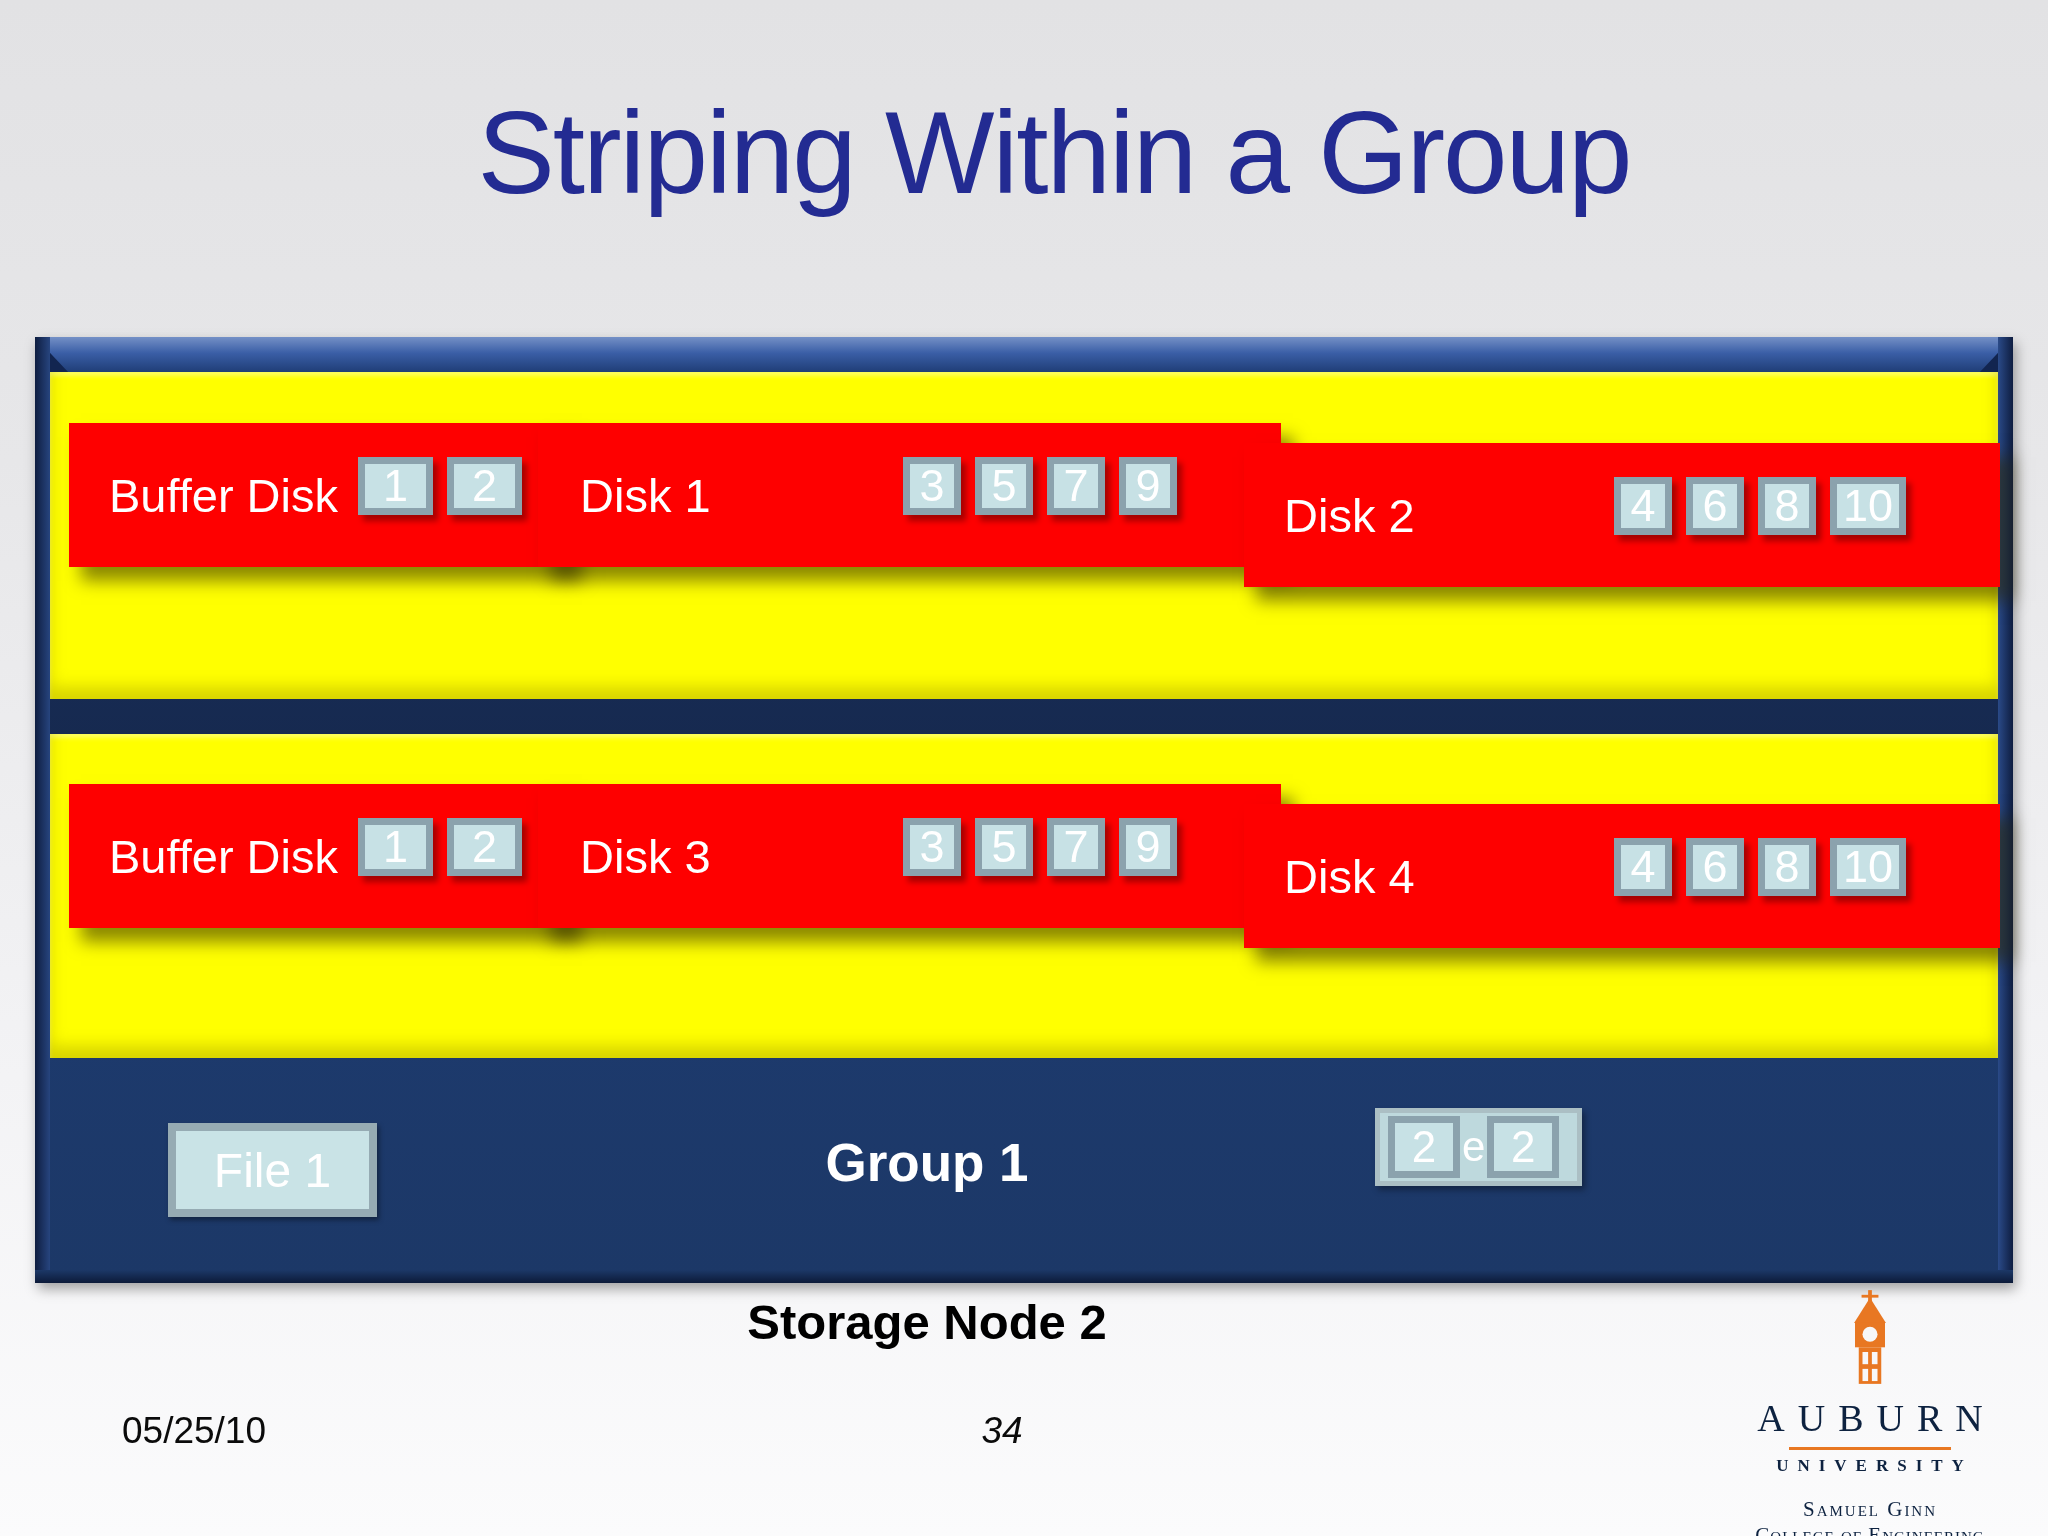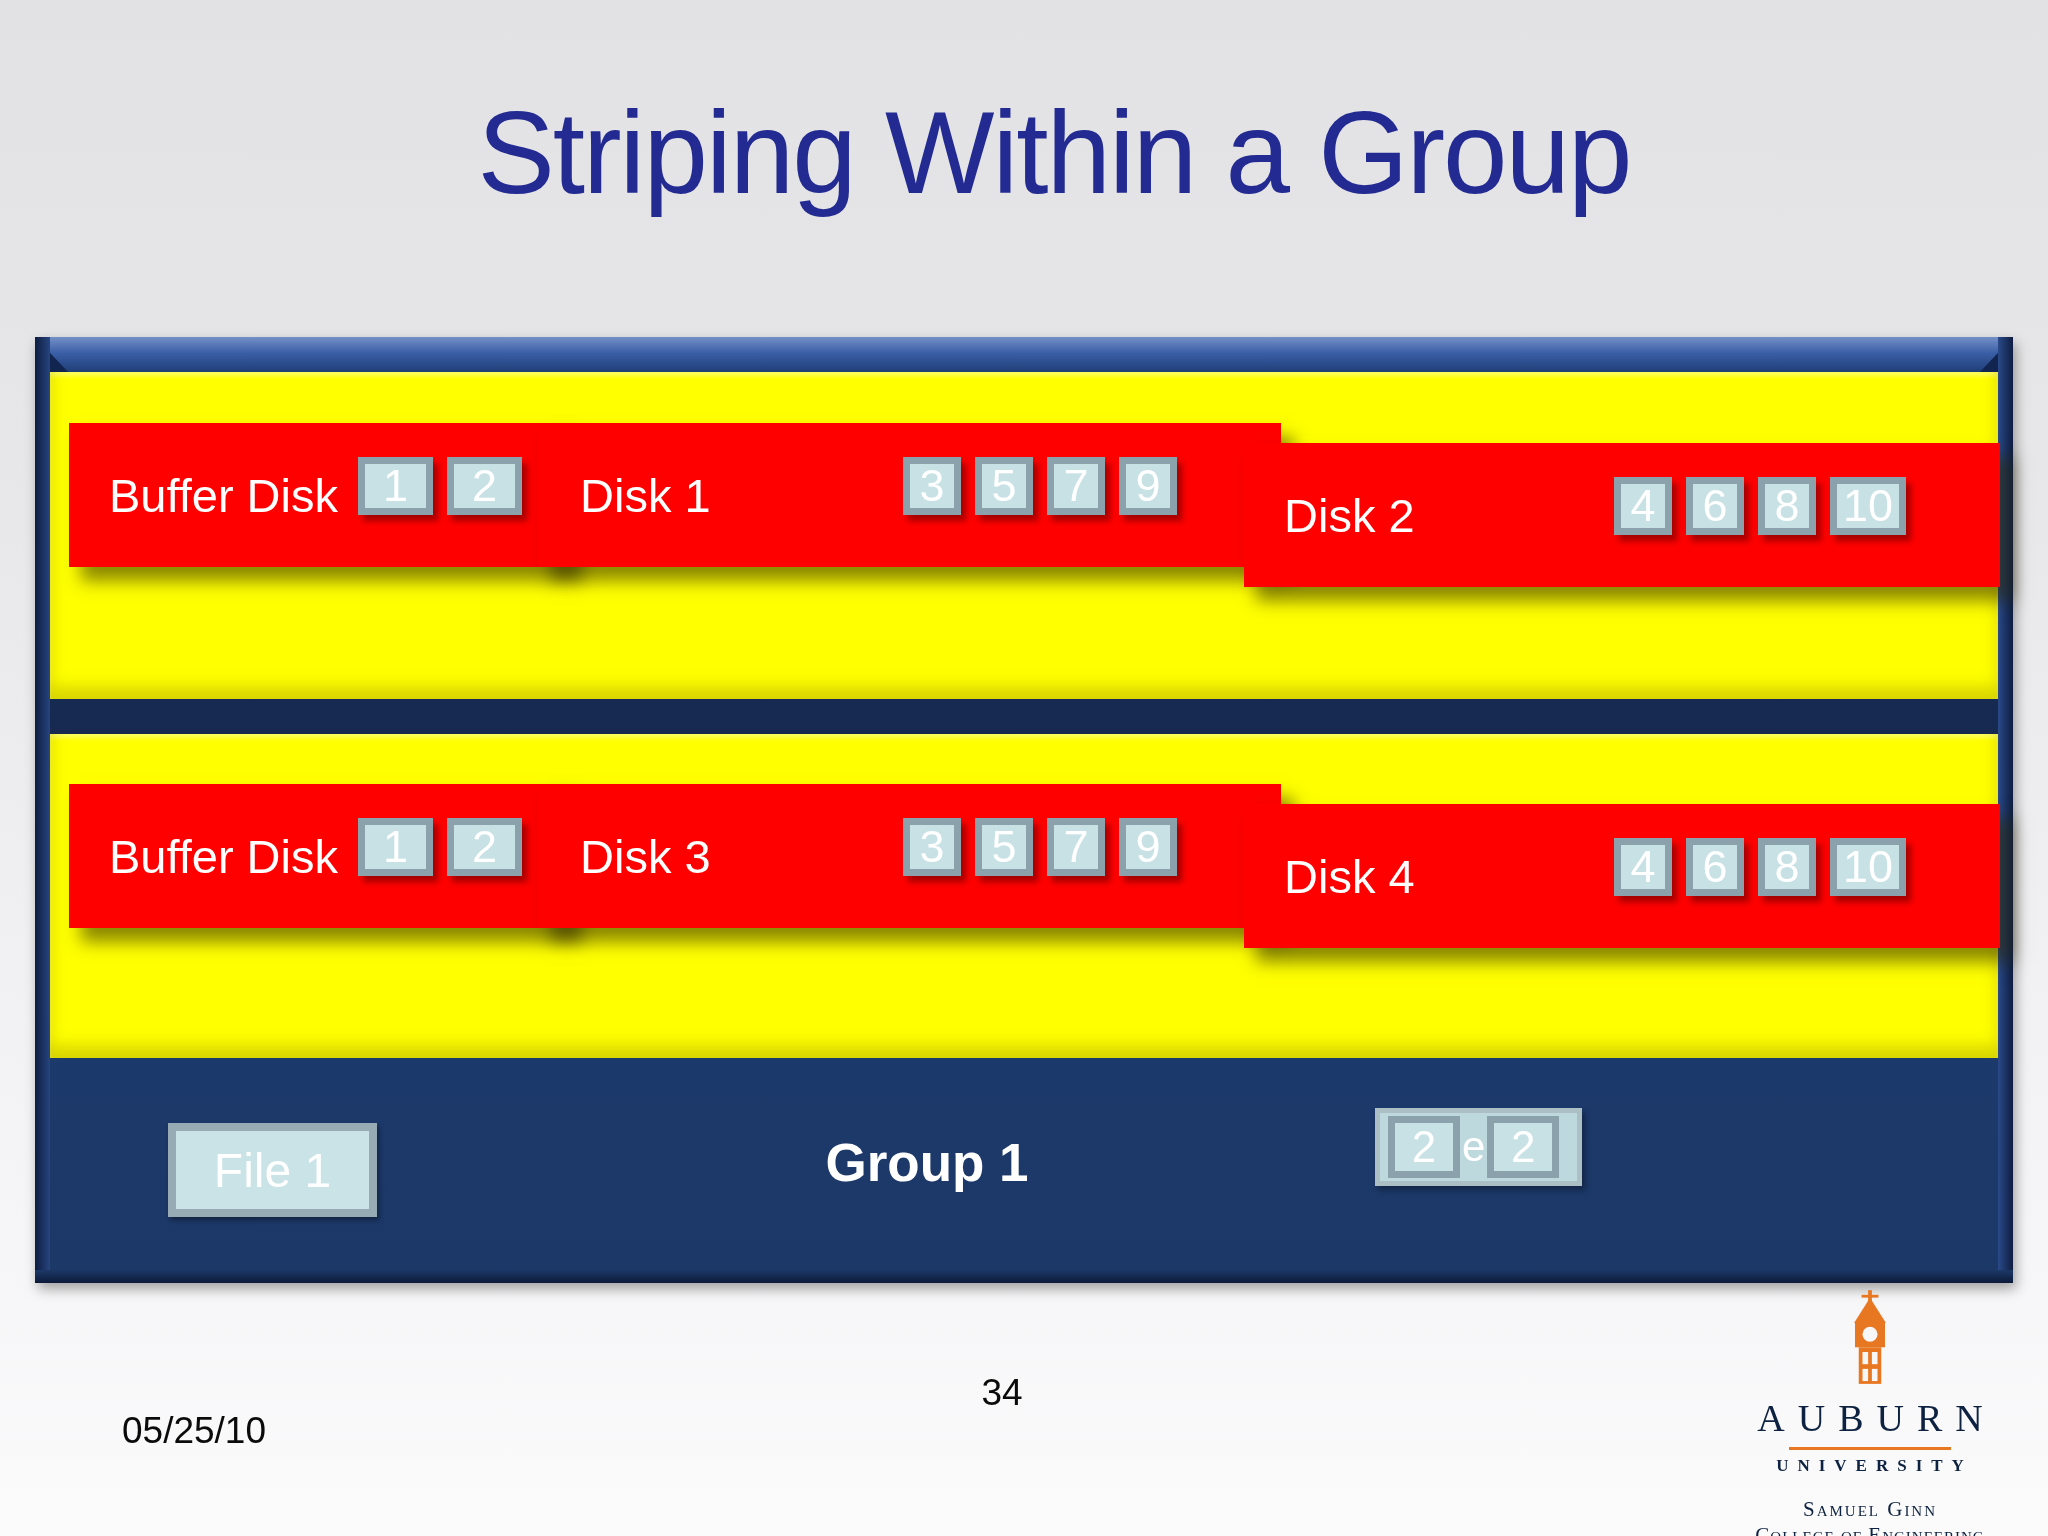--- a/index.html
+++ b/index.html
@@ -62,22 +62,22 @@
   .group-label{position:absolute;left:0;top:795px;width:1784px;text-align:center;
     color:#fff;font-size:53px;font-weight:bold;}
   .legend{position:absolute;left:1340px;top:771px;width:207px;height:78px;
     box-sizing:border-box;background:#bed9dd;border:5px solid #abbfc4;
     display:flex;align-items:center;padding:0 8px;box-shadow:3px 4px 6px rgba(0,0,0,.35);}
   .legend .blk{transform:none;width:72px;height:62px;font-size:44px;box-shadow:none;}
   .legend .e{color:#fff;font-size:42px;margin:0 2px;}
 
   
   .footer-date{position:absolute;left:122px;top:1410px;font-size:37px;color:#0b0b0b;}
-  .footer-page{position:absolute;left:0;top:1372px;width:2004px;text-align:center;
-    font-size:37px;color:#0b0b0b;}
+  .footer-page{position:absolute;left:0;top:1410px;width:2004px;text-align:center;
+    font-size:37px;color:#0b0b0b;font-style:italic;}
 
   
   .logo{position:absolute;left:1742px;top:1290px;width:256px;text-align:center;
     color:#0d2240;font-family:"Liberation Serif",serif;}
   .logo .tower{display:block;margin:0 auto;}
   .logo .auburn{font-size:38px;letter-spacing:13px;text-indent:13px;margin-top:12px;}
   .logo .rule{width:162px;height:3px;background:#e87722;margin:7px auto 6px;}
   .logo .univ{font-size:17px;letter-spacing:9px;text-indent:9px;font-weight:bold;}
   .logo .ginn{font-size:21px;letter-spacing:2px;font-variant:small-caps;margin-top:20px;line-height:1.25;}
   .logo .coll{font-size:21px;letter-spacing:1px;font-variant:small-caps;line-height:1.25;white-space:nowrap;}
@@ -144,20 +144,21 @@
     </div>
     <div class="disk row2 d-rgt">
       <span>Disk 4</span>
       <span class="blocks">
         <span class="blk ws">4</span>
         <span class="blk ws">6</span>
         <span class="blk ws">8</span>
         <span class="blk wx">10</span>
       </span>
     </div>
+    <div class="node-label nl2">Storage Node 2</div>
 
     <div class="file-box">File 1</div>
     <div class="group-label">Group 1</div>
     <div class="legend">
       <span class="blk">2</span>
       <span class="e">e</span>
       <span class="blk">2</span>
     </div>
   </div>
 

